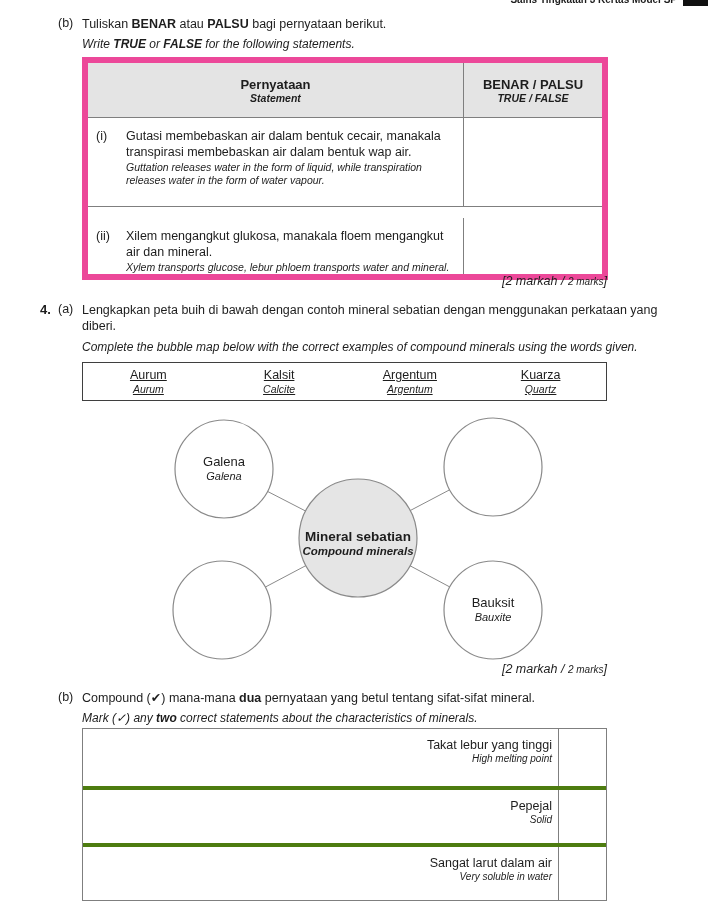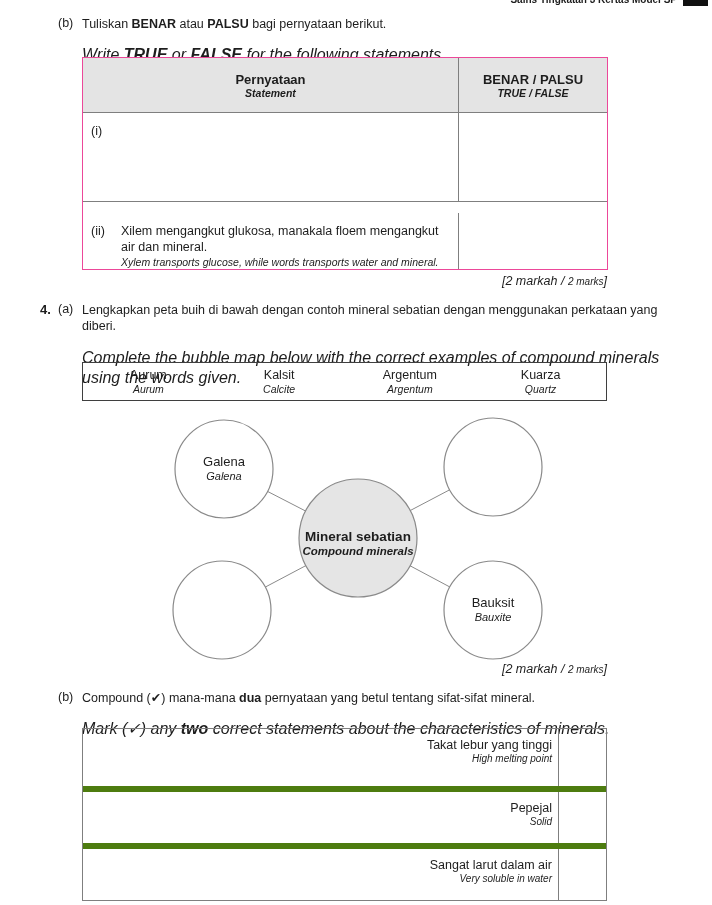--- a/index.html
+++ b/index.html
@@ -10,25 +10,25 @@
   .running-header { position:absolute; top:-7px; right:4px; display:flex; align-items:center; gap:6px; }
   .rh-text { font-size:10px; font-weight:bold; color:#1d1d1d; white-space:nowrap; }
   .rh-box { display:inline-block; width:25px; height:13px; background:#111; }
 
   
   .q-block { position:absolute; display:flex; }
   .q-num { font-weight:bold; font-size:13px; width:18px; flex:none; }
   .q-label { font-size:12.5px; width:24px; flex:none; }
   .q-text { flex:1; }
   .ms-line { font-size:12.5px; line-height:1.3; }
-  .en-line { font-size:16px; font-style:italic; line-height:1.3; margin-top:13px; }
+  .en-line { font-size:12px; font-style:italic; line-height:1.3; margin-top:5px; }
   .en-line b { font-style:italic; }
 
   
-  .tf-table { position:absolute; left:82px; top:57px; width:526px; border:1px solid #ec4899; }
+  .tf-table { position:absolute; left:82px; top:57px; width:526px; border:6px solid #ec4899; }
   .tf-row { display:flex; }
   .tf-row + .tf-row { border-top:1px solid #7f7f7f; }
   .tf-col1 { width:376px; flex:none; border-right:1px solid #7f7f7f; }
   .tf-col2 { flex:1; }
   .tf-head { background:#e4e4e4; height:54px; }
   .tf-head .tf-col1, .tf-head .tf-col2 { display:flex; flex-direction:column; align-items:center; justify-content:center; }
   .th-ms { font-weight:bold; font-size:13px; }
   .th-en { font-weight:bold; font-style:italic; font-size:10.5px; }
   .tf-body-1 { height:89px; }
   .tf-body-2 { height:68px;align-items:flex-end; }
@@ -37,39 +37,39 @@
   .stmt-text { flex:1; }
   .stmt-ms { font-size:12.5px; line-height:1.25; }
   .stmt-en { font-size:10.5px; font-style:italic; line-height:1.2; margin-top:1px; }
   .answer-cell { width:100%; height:100%; }
 
   
   .marks-line { position:absolute; left:82px; width:525px; text-align:right; font-style:italic; font-size:12.5px; }
   .marks-en { font-size:10px;text-align:center; }
 
   
-  .word-bank { position:absolute; left:82px; top:362px; width:525px; height:39px; border:1px solid #3f3f3f; display:flex; align-items:center; }
+  .word-bank { position:absolute; left:82px; top:362px; width:525px; height:39px; border:1px solid #3f3f3f; display:flex; align-items:center;text-decoration:underline; }
   .wb-item { flex:1; text-align:center; }
   .wb-ms { font-size:12.5px; line-height:1.2; }
   .wb-en { font-size:10.5px; font-style:italic; line-height:1.2; }
 
   
   .bubble-map { position:absolute; left:0; top:408px; }
   .bm-line { stroke:#8a8a8a; stroke-width:1; }
   .bm-circle { fill:#ffffff; stroke:#8a8a8a; stroke-width:1.2; }
   .bm-center { fill:#e5e5e5; stroke:#8a8a8a; stroke-width:1.2; }
   .bm-ms { font-size:13px; fill:#1d1d1d; }
   .bm-en { font-size:11px; font-style:italic; fill:#1d1d1d; }
   .bm-center-ms { font-size:13.5px; font-weight:bold; fill:#1d1d1d; }
   .bm-center-en { font-size:11.5px; font-weight:bold; font-style:italic; fill:#1d1d1d; }
 
   
   .ck-table { position:absolute; left:82px; top:728px; width:525px; border:1px solid #7f7f7f;text-align:right; }
   .ck-row { display:flex; height:57px; }
-  .ck-row + .ck-row { border-top:6px solid #4d7c0f; }
+  .ck-row + .ck-row { border-top:4px solid #4d7c0f; }
   .ck-col1 { width:476px; flex:none; border-right:1px solid #7f7f7f; padding:8px 6px 0 8px; }
   .ck-col2 { flex:1; }
   .ck-ms { font-size:12.5px; line-height:1.3; }
   .ck-en { font-size:10px; font-style:italic; line-height:1.2; }
 </style>
 </head>
 <body>
 
 <div class="page">
 
@@ -93,31 +93,35 @@
         <span class="th-en">Statement</span>
       </div>
       <div class="tf-col2">
         <span class="th-ms">BENAR / PALSU</span>
         <span class="th-en">TRUE / FALSE</span>
       </div>
     </div>
     <div class="tf-row tf-body-1">
       <div class="tf-col1 stmt-cell">
         <div class="row-num">(i)</div>
+        <div class="stmt-text">
+          <div class="stmt-ms">Gutasi membebaskan air dalam bentuk cecair, manakala transpirasi membebaskan air dalam bentuk wap air.</div>
+          <div class="stmt-en">Guttation releases water in the form of liquid, while transpiration releases water in the form of water vapour.</div>
+        </div>
       </div>
       <div class="tf-col2">
         <div class="answer-cell"></div>
       </div>
     </div>
     <div class="tf-row tf-body-2">
       <div class="tf-col1 stmt-cell">
         <div class="row-num">(ii)</div>
         <div class="stmt-text">
           <div class="stmt-ms">Xilem mengangkut glukosa, manakala floem mengangkut air dan mineral.</div>
-          <div class="stmt-en">Xylem transports glucose, while words transports water and mineral.</div>
+          <div class="stmt-en">Xylem transports glucose, lebur phloem transports water and mineral.</div>
         </div>
       </div>
       <div class="tf-col2">
         <div class="answer-cell"></div>
       </div>
     </div>
   </div>
 
   <div class="marks-line" style="top:274px;"><span>[</span><span>2 markah</span><span> / </span><span class="marks-en">2 marks</span><span>]</span></div>
 

